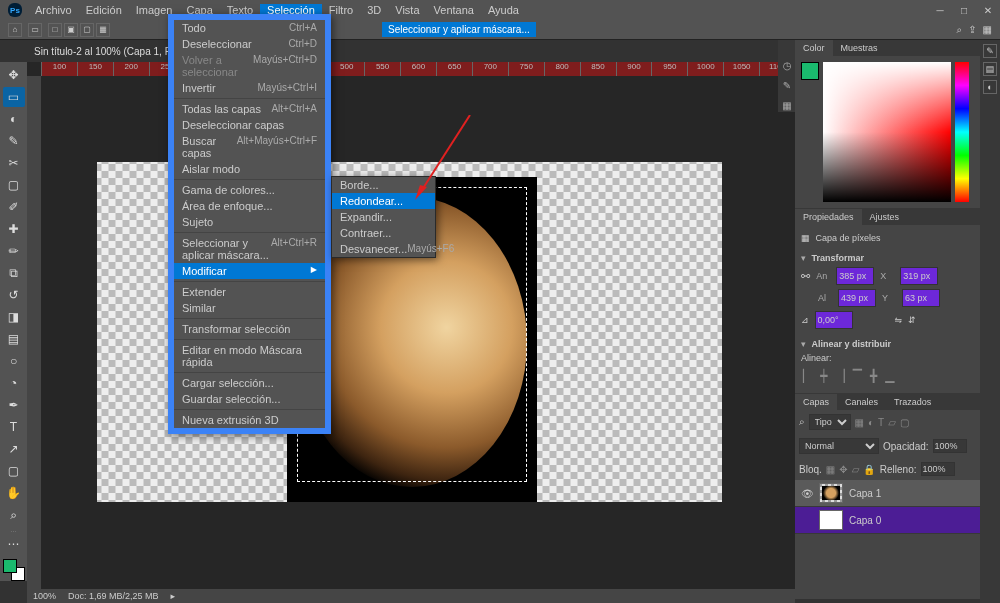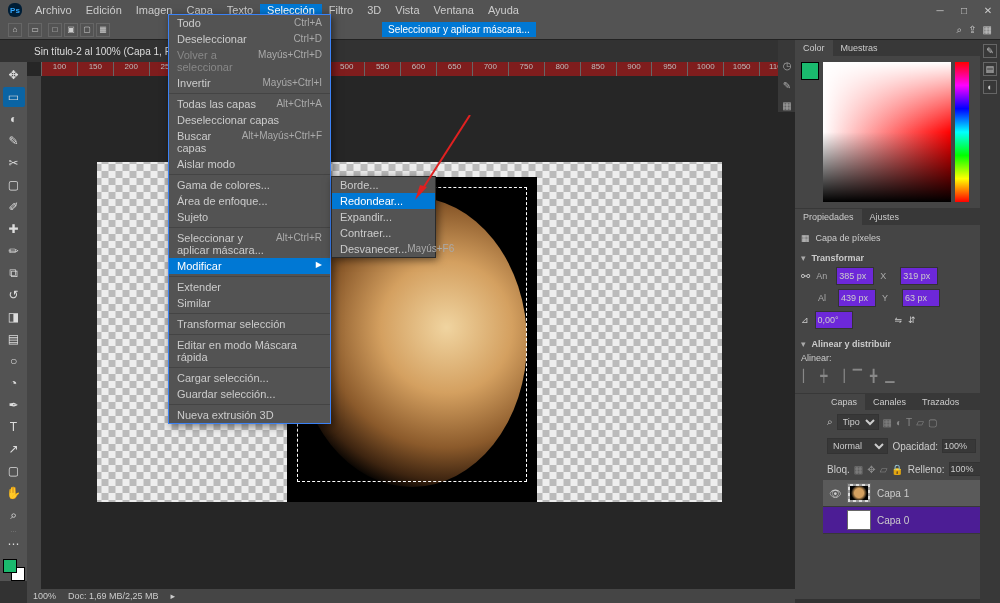--- a/index.html
+++ b/index.html
@@ -37,21 +37,21 @@
 .ruler-h { position: absolute; top: 0; left: 14px; right: 0; height: 14px; background: #7f1d1d; display: flex; font-size: 8px; color: #bbb; }
 .ruler-h span { width: 50px; text-align: center; border-left: 1px solid #666; }
 .ruler-v { position: absolute; top: 14px; left: 0; width: 14px; bottom: 0; background: #454545; }
 .artboard { position: absolute; left: 70px; top: 100px; width: 625px; height: 340px; }
 .checker { position: absolute; inset: 0; background: repeating-conic-gradient(#bbb 0% 25%, #eee 0% 50%) 50% / 14px 14px; }
 .moon-bg { position: absolute; left: 190px; top: 15px; width: 250px; height: 325px; background: #000; }
 .moon { position: absolute; left: 200px; top: 35px; width: 230px; height: 290px; border-radius: 50%; background: radial-gradient(circle at 65% 45%, #f0d4a0 0%, #d4a060 30%, #8b5a2b 55%, #3d2410 70%, #000 78%); }
 .selection-marquee { position: absolute; left: 200px; top: 25px; width: 230px; height: 295px; border: 1px dashed #fff; }
 
 
-.dropdown { position: absolute; left: 168px; top: 14px; width: 163px; background: #535353; border: 1px solid #3b82f6; font-size: 11px; z-index: 200; box-shadow: 2px 2px 8px rgba(0,0,0,0.5); }
+.dropdown { position: absolute; left: 168px; top: 14px; width: 163px; background: #535353; border: 6px solid #3b82f6; font-size: 11px; z-index: 200; box-shadow: 2px 2px 8px rgba(0,0,0,0.5); }
 .menu-item { display: flex; justify-content: space-between; padding: 2px 8px; cursor: pointer; }
 .menu-item.highlight { background: #0078d4; color: #fff; }
 .menu-item.disabled { color: #888; }
 .menu-sep { height: 1px; background: #444; margin: 2px 0; }
 .shortcut { color: #aaa; font-size: 10px; }
 .submenu-arrow { font-size: 8px; margin-left: auto; }
 
 
 .submenu { position: absolute; left: 331px; top: 176px; width: 105px; background: #535353; border: 1px solid #2a2a2a; font-size: 11px; z-index: 201; box-shadow: 2px 2px 8px rgba(0,0,0,0.5); }
 
@@ -364,21 +364,21 @@
         <span>▏</span>
         <span>┿</span>
         <span>▕</span>
         <span>▔</span>
         <span>╋</span>
         <span>▁</span>
       </div>
     </div>
   </div>
 
-  <div class="panel" style="flex:1;padding-left:28px;">
+  <div class="panel" style="flex:1;">
     <div class="panel-tabs">
       <div class="panel-tab active">Capas</div>
       <div class="panel-tab">Canales</div>
       <div class="panel-tab">Trazados</div>
     </div>
     <div class="layers-body">
       <div class="layers-ctrl">
         <span>⌕</span>
         <select><option>Tipo</option></select>
         <span class="layer-icons" style="padding:0;">

